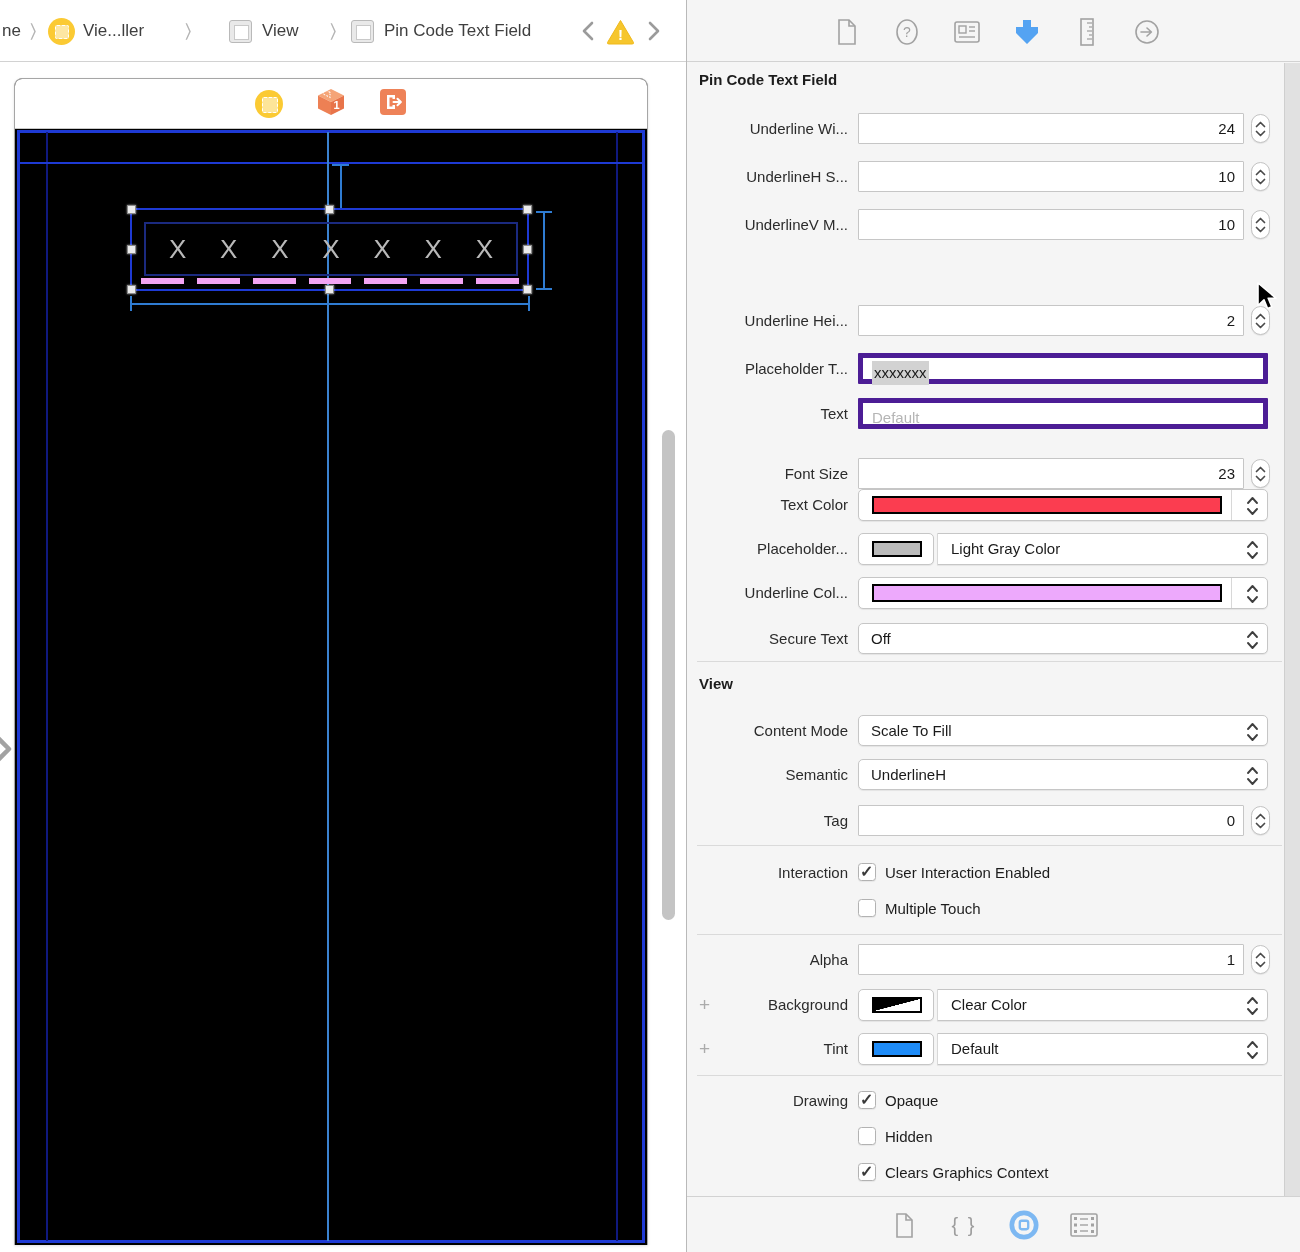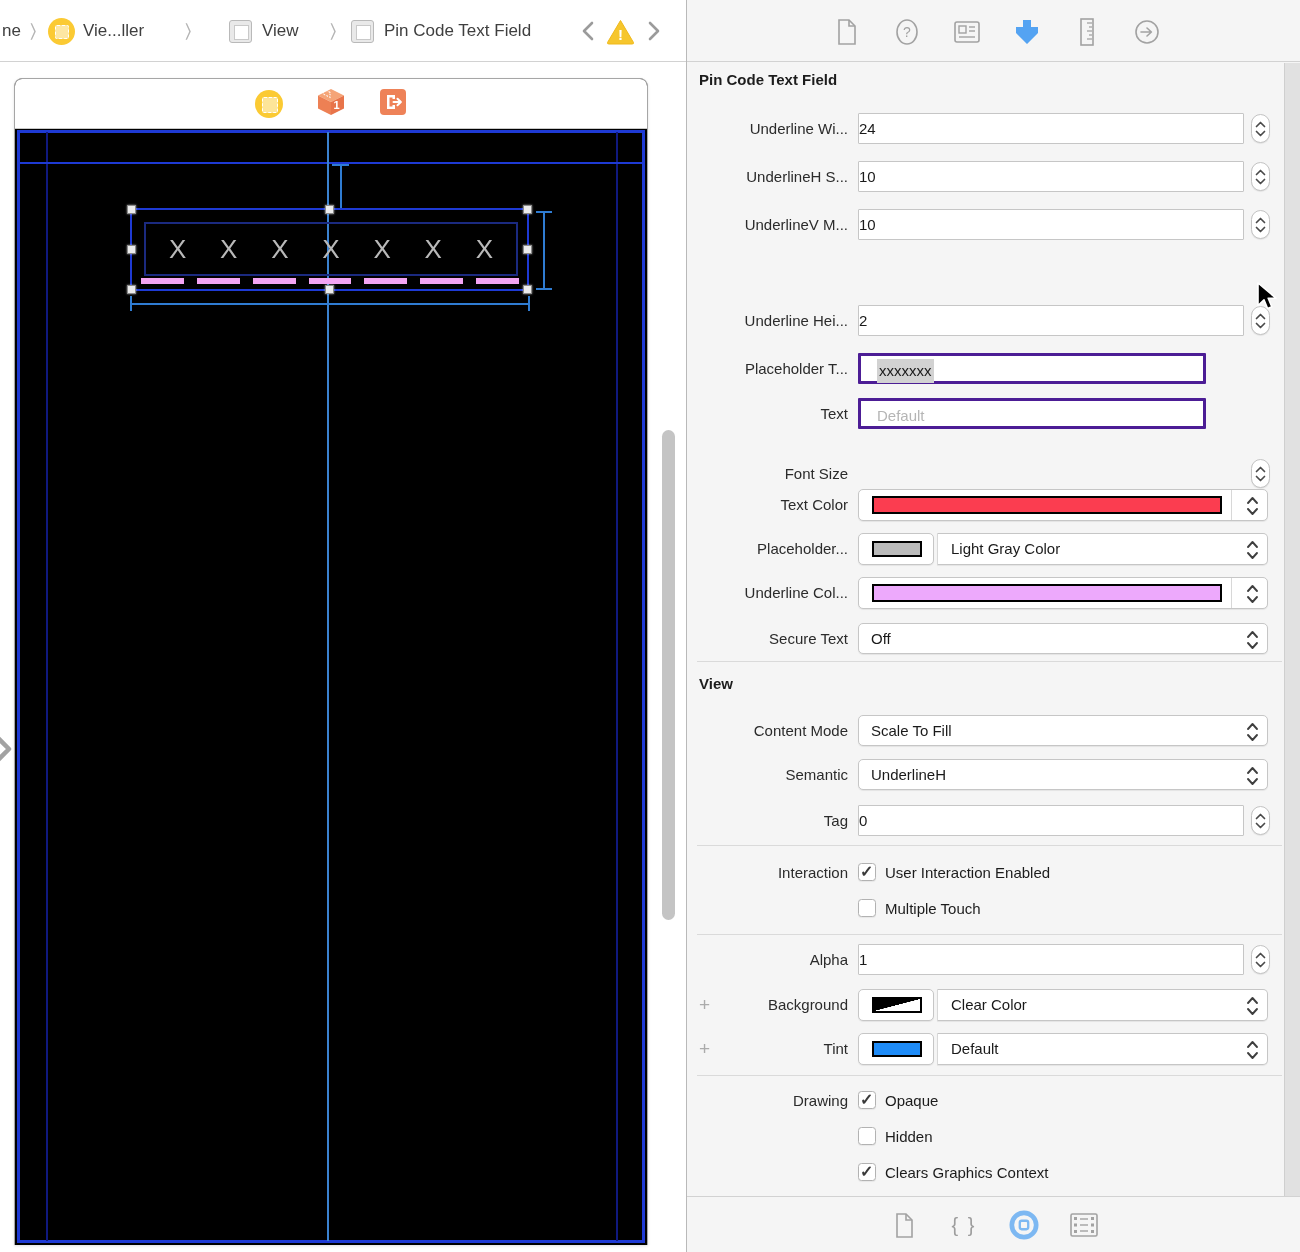--- a/index.html
+++ b/index.html
@@ -46,22 +46,22 @@
 
   
   .inspector { position:absolute; left:686px; top:0; width:614px; height:1252px; background:#f5f5f5; border-left:1px solid #b9b9b9; }
   .insp-tabs { position:absolute; left:0; top:0; width:100%; height:62px; border-bottom:1px solid #d2d2d2; }
   .tab-ic { position:absolute; top:19px; width:26px; height:26px; display:flex; align-items:center; justify-content:center; }
   .insp-scrolltrack { position:absolute; right:0; top:63px; width:16px; height:1133px; background:#e1e1e1; border-left:1px solid #cfcfcf; }
 
   .sec-title { position:absolute; left:12px; font-size:15px; font-weight:bold; color:#1c1c1c; }
   .row { position:absolute; left:0; width:592px; height:31px; }
   .row-label { position:absolute; left:8px; top:0; width:153px; height:31px; line-height:31px; text-align:right; font-size:15px; color:#2b2b2b; white-space:nowrap; }
-  .num-field { position:absolute; left:171px; top:0; width:386px; height:31px; background:#fff; border:1px solid #c6c6c6; border-radius:1px; line-height:29px; font-size:15px; color:#1a1a1a; text-align:left; padding-right:8px; }
-  .txt-field { position:absolute; left:171px; top:0; width:348px; height:31px; background:#fff; border:3px solid #4c1d95; border-radius:1px; line-height:29px; font-size:15px; color:#1a1a1a; text-align:left; padding-left:16px; }
+  .num-field { position:absolute; left:171px; top:0; width:386px; height:31px; background:#fff; border:1px solid #c6c6c6; border-radius:1px; line-height:29px; font-size:15px; color:#1a1a1a; text-align:right; padding-right:8px; }
+  .txt-field { position:absolute; left:171px; top:0; width:410px; height:31px; background:#fff; border:5px solid #4c1d95; border-radius:1px; line-height:29px; font-size:15px; color:#1a1a1a; text-align:left; padding-left:9px; }
   .txt-field .sel-hl { background:#d2d2d2; padding:3px 2px 4px 2px; }
   .txt-field.placeholder { color:#b5b5b5; }
   .stepper { position:absolute; left:564px; top:1px; width:19px; height:29px; background:#fff; border:1px solid #c3c3c3; border-radius:10px; box-shadow:0 1px 1px rgba(0,0,0,.08); display:flex; flex-direction:column; align-items:center; justify-content:center; gap:2px; }
   .popup { position:absolute; left:171px; top:0; width:410px; height:31px; background:#fff; border:1px solid #c6c6c6; border-radius:5px; box-shadow:0 1px 1px rgba(0,0,0,.07); line-height:29px; font-size:15px; color:#1a1a1a; padding-left:12px; }
   .popup .chevs { position:absolute; right:8px; top:5px; }
   .well-full { position:absolute; left:171px; top:0; width:410px; height:32px; background:#fff; border:1px solid #c6c6c6; border-radius:5px; box-shadow:0 1px 1px rgba(0,0,0,.07); }
   .well-full .swatch { position:absolute; left:13px; top:6px; width:350px; height:18px; border:2px solid #000; }
   .well-full .divider { position:absolute; right:35px; top:0; bottom:0; width:1px; background:#d8d8d8; }
   .well-full .chevs { position:absolute; right:8px; top:5px; }
   .well-sm { position:absolute; left:171px; top:0; width:76px; height:32px; background:#fff; border:1px solid #c6c6c6; border-radius:5px; box-shadow:0 1px 1px rgba(0,0,0,.07); }
@@ -308,20 +308,21 @@
       <div class="txt-field"><span class="sel-hl">xxxxxxx</span></div>
     </div>
 
     <div class="row" style="top:398px">
       <div class="row-label">Text</div>
       <div class="txt-field placeholder">Default</div>
     </div>
 
     <div class="row" style="top:458px">
       <div class="row-label">Font Size</div>
+      <div class="num-field">23</div>
       <div class="stepper">
         <svg width="11" height="7" viewBox="0 0 11 7">
             <polyline points="1.5,5.5 5.5,1.5 9.5,5.5" fill="none" stroke="#4a4a4a" stroke-width="1.7" stroke-linecap="round" stroke-linejoin="round"></polyline>
           </svg>
         <svg width="11" height="7" viewBox="0 0 11 7">
             <polyline points="1.5,1.5 5.5,5.5 9.5,1.5" fill="none" stroke="#4a4a4a" stroke-width="1.7" stroke-linecap="round" stroke-linejoin="round"></polyline>
           </svg>
       </div>
     </div>
 

